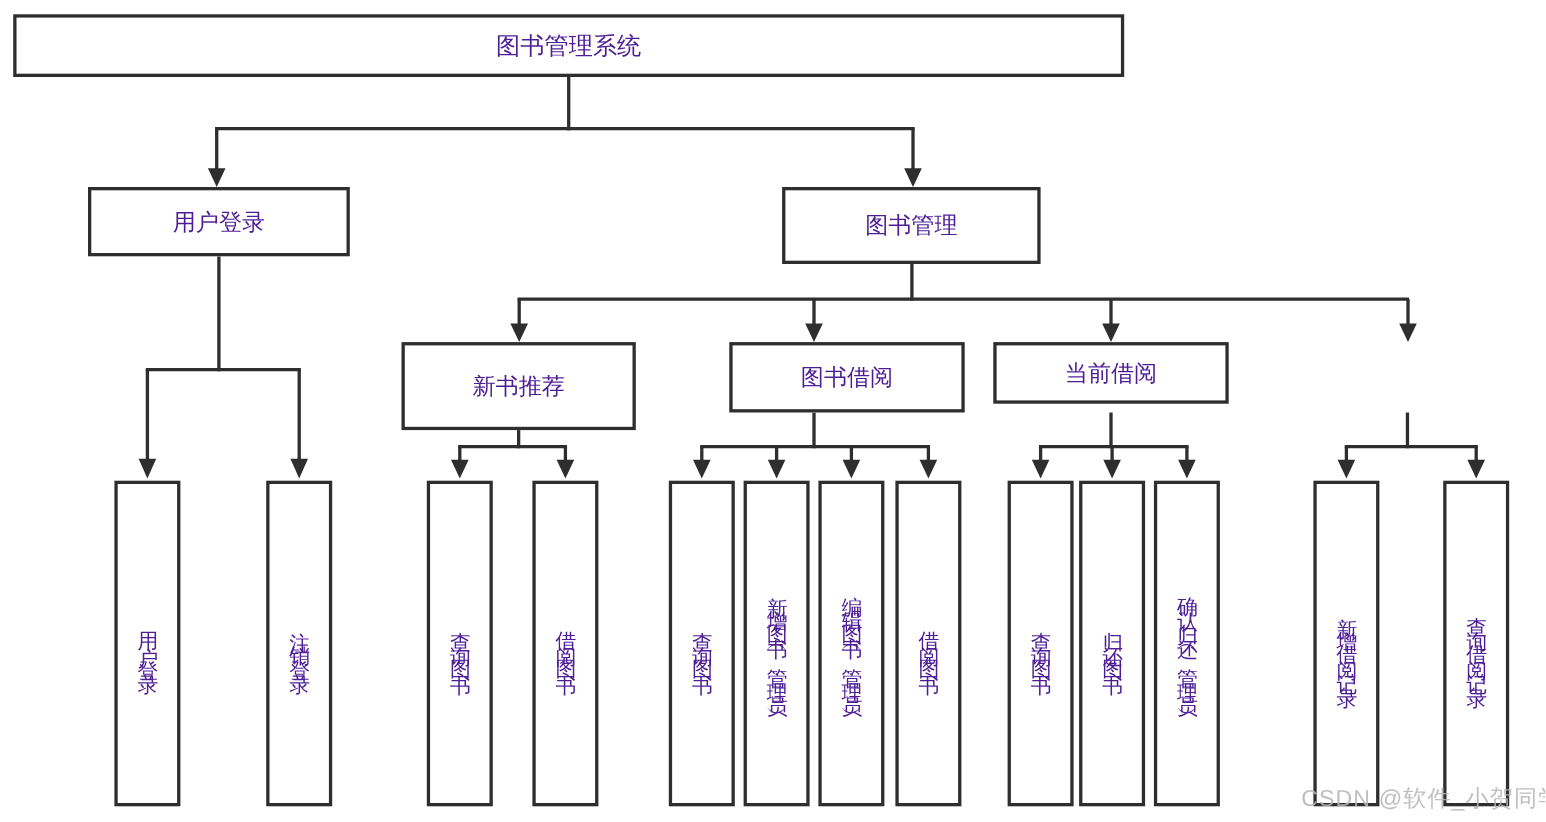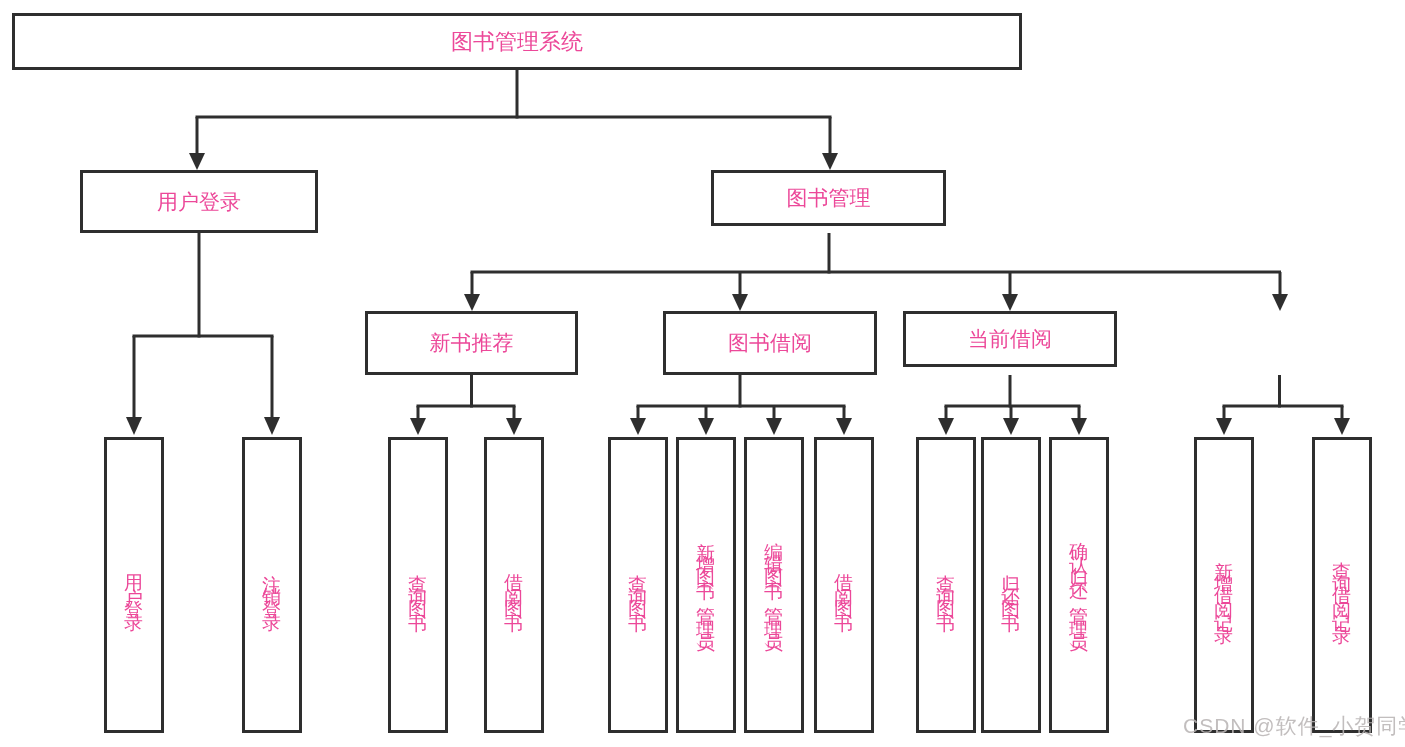--- a/index.html
+++ b/index.html
@@ -12,21 +12,21 @@
     overflow:hidden;
   }
   .wires{position:absolute;left:0;top:0;z-index:1;}
   .node{
     position:absolute;
     box-sizing:border-box;
     background:#ffffff;
     border:3px solid #2e2e2e;
     display:flex;align-items:center;justify-content:center;
     font-size:21px;
-    color:#ec4899;
+    color:#4c1d95;
     z-index:2;
     text-align:left;
     white-space:nowrap;
   }
   .title{font-size:22px;}
   .leaf{
     writing-mode:vertical-rl;
     text-orientation:mixed;
     font-size:19px;
     letter-spacing:13px;
@@ -120,23 +120,23 @@
       <line x1="1224" y1="406" x2="1224" y2="420"></line>
       <polygon points="1216,418 1232,418 1224,435" stroke="none"></polygon>
       <line x1="1342" y1="406" x2="1342" y2="420"></line>
       <polygon points="1334,418 1350,418 1342,435" stroke="none"></polygon>
     </g>
   </svg>
 
   <div class="node title" style="left:12px;top:13px;width:1010px;height:57px">图书管理系统</div>
 
   <div class="node" style="left:80px;top:170px;width:238px;height:63px">用户登录</div>
-  <div class="node" style="left:711px;top:170px;width:235px;height:56px">图书管理</div>
+  <div class="node" style="left:711px;top:170px;width:235px;height:70px">图书管理</div>
 
-  <div class="node" style="left:365px;top:311px;width:213px;height:64px">新书推荐</div>
+  <div class="node" style="left:365px;top:311px;width:213px;height:80px">新书推荐</div>
   <div class="node" style="left:663px;top:311px;width:214px;height:64px">图书借阅</div>
   <div class="node" style="left:903px;top:311px;width:214px;height:56px">当前借阅</div>
 
   <div class="node leaf" style="left:104px;top:437px;width:60px;height:296px">用户登录</div>
   <div class="node leaf" style="left:242px;top:437px;width:60px;height:296px">注销登录</div>
 
   <div class="node leaf" style="left:388px;top:437px;width:60px;height:296px">查询图书</div>
   <div class="node leaf" style="left:484px;top:437px;width:60px;height:296px">借阅图书</div>
 
   <div class="node leaf" style="left:608px;top:437px;width:60px;height:296px">查询图书</div>

